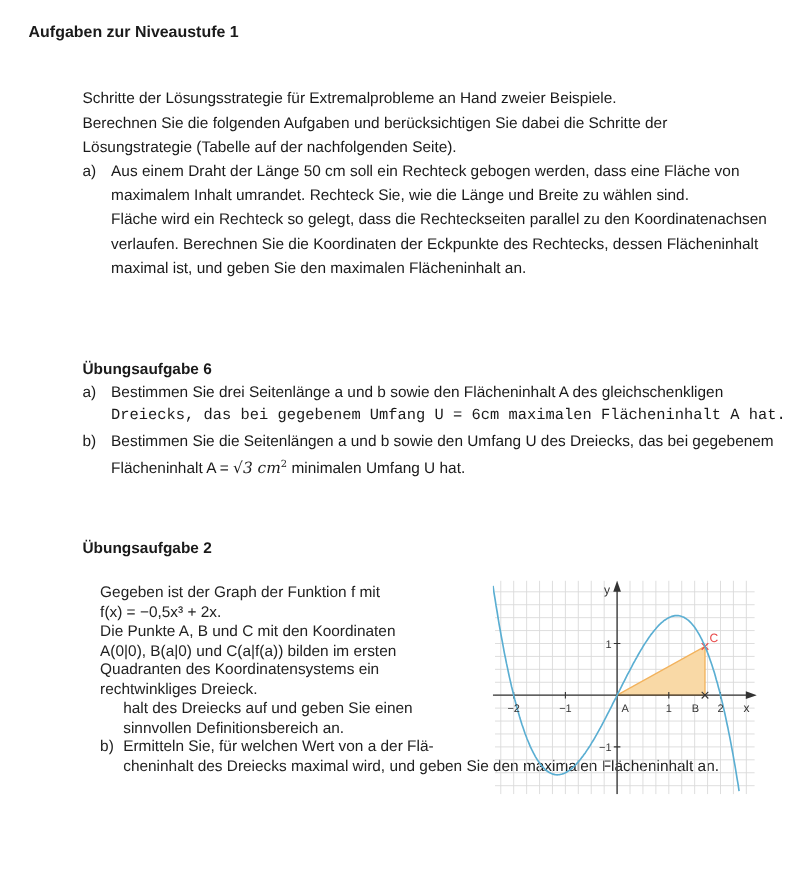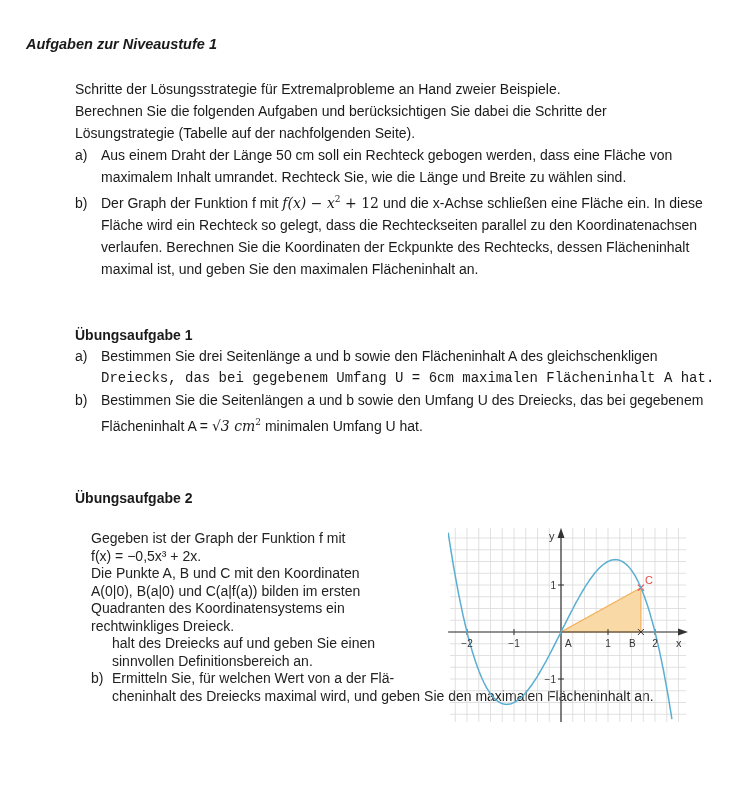--- a/index.html
+++ b/index.html
@@ -1,19 +1,19 @@
 <!DOCTYPE html>
 <html><head>
 <meta charset="utf-8">
 <style>
   html, body { margin: 0; padding: 0; background: #ffffff; }
   body { width: 734px; height: 806px; position: relative; overflow: hidden;
          font-family: "Liberation Sans", sans-serif; color: #1a1a1a; }
   .abs { position: absolute; }
-  .title { left: 26px; top: 36px; font-size: 14.5px; font-weight: bold; font-style: italic; }
+  .title { left: 26px; top: 22px; font-size: 14.5px; font-weight: bold; }
   .p { font-size: 14px; line-height: 22px; white-space: nowrap; }
   .h2 { font-size: 14px; font-weight: bold; }
   .lbl { display: inline-block; width: 26px; }
   .math { font-family: "DejaVu Serif", serif; font-style: italic; font-size: 14px; }
   .sup { font-size: 9px; vertical-align: super; font-style: normal; }
   .task2 { font-size: 14px; line-height: 17.5px; white-space: nowrap; color: #222; }
   .task2 .lbl { width: 21px; }
   svg text { font-family: "Liberation Sans", sans-serif; }
 </style>
 </head>
@@ -22,29 +22,26 @@
 <div class="abs title">Aufgaben zur Niveaustufe 1</div>
 
 <div class="abs p" style="left:75px; top:78px;">
   <div>Schritte der Lösungsstrategie für Extremalprobleme an Hand zweier Beispiele.</div>
   <div>Berechnen Sie die folgenden Aufgaben und berücksichtigen Sie dabei die Schritte der</div>
   <div>Lösungstrategie (Tabelle auf der nachfolgenden Seite).</div>
   <div>
     <span class="lbl">a)</span><span>Aus einem Draht der Länge 50 cm soll ein Rechteck gebogen werden, dass eine Fläche von</span>
   </div>
   <div style="padding-left:26px;">maximalem Inhalt umrandet. Rechteck Sie, wie die Länge und Breite zu wählen sind.</div>
-  <div>
-    <span class="lbl">b)</span><span>Der Graph der Funktion f mit </span><span class="math"><span>f(x) − x</span><span class="sup">2</span><span style="font-style:normal"> + 12</span></span><span> und die x-Achse schließen eine Fläche ein. In diese</span>
-  </div>
   <div style="padding-left:26px;">Fläche wird ein Rechteck so gelegt, dass die Rechteckseiten parallel zu den Koordinatenachsen</div>
   <div style="padding-left:26px;">verlaufen. Berechnen Sie die Koordinaten der Eckpunkte des Rechtecks, dessen Flächeninhalt</div>
   <div style="padding-left:26px;">maximal ist, und geben Sie den maximalen Flächeninhalt an.</div>
 </div>
 
-<div class="abs h2" style="left:75px; top:327px;">Übungsaufgabe 1</div>
+<div class="abs h2" style="left:75px; top:327px;">Übungsaufgabe 6</div>
 <div class="abs p" style="left:75px; top:345px;">
   <div>
     <span class="lbl">a)</span><span>Bestimmen Sie drei Seitenlänge a und b sowie den Flächeninhalt A des gleichschenkligen</span>
   </div>
   <div style="padding-left:26px;font-family:Liberation Mono, monospace;">Dreiecks, das bei gegebenem Umfang U = 6cm maximalen Flächeninhalt A hat.</div>
   <div>
     <span class="lbl">b)</span><span>Bestimmen Sie die Seitenlängen a und b sowie den Umfang U des Dreiecks, das bei gegebenem</span>
   </div>
   <div style="padding-left:26px;">
     <span>Flächeninhalt A = </span><span class="math"><span>√3 cm</span><span class="sup">2</span></span><span> minimalen Umfang U hat.</span>

